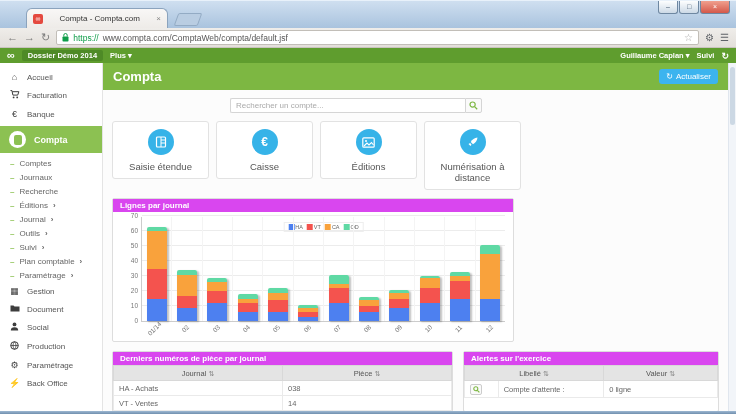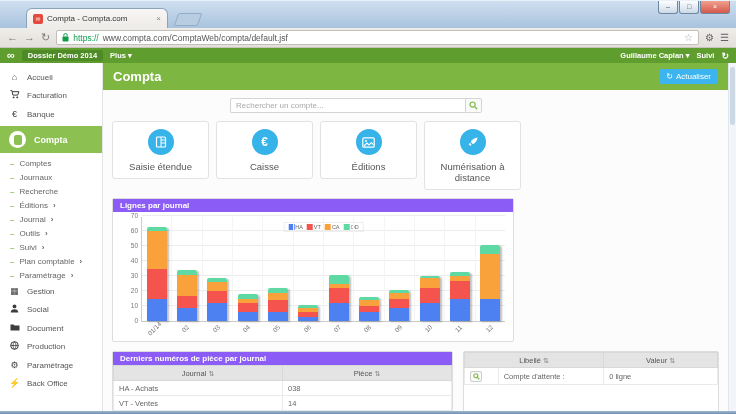--- a/index.html
+++ b/index.html
@@ -6,21 +6,21 @@
   html,body { width:736px; height:414px; overflow:hidden; }
   body { font-family:"Liberation Sans", sans-serif; background:#aec6e0; position:relative; }
 
   
   .titlebar { height:28px; background:linear-gradient(#cfdff0,#a9c3de); position:relative; border-top:1px solid #e8f1fa; }
   .tab { position:absolute; left:26px; bottom:0; width:142px; height:20px; background:linear-gradient(#f8f7f6,#eeebe8);
          border:1px solid #8ba3bd; border-bottom:none; border-radius:6px 6px 0 0; display:flex; align-items:center;
          gap:4px; padding:0 6px; font-size:8px; color:#333; }
   .favicon { width:10px; height:10px; border-radius:2px; background:#e4493f; color:#fff; font-size:7px; line-height:10px;
              text-align:center; flex:none; }
-  .tab-title { flex:1; overflow:hidden; white-space:nowrap; }
+  .tab-title { flex:1; overflow:hidden; white-space:nowrap;text-align:center; }
   .tab-close { color:#888; font-size:8px; cursor:default; }
   .newtab { position:absolute; left:176px; bottom:2px; width:24px; height:13px; background:#b9cde2; border:1px solid #93abc4;
             border-radius:2px; transform:skewX(-20deg); }
   .win-controls { position:absolute; top:0; right:6px; display:flex; }
   .winbtn { width:20px; height:13px; border:1px solid #6e87a1; border-top:none; background:linear-gradient(#fdfefe,#ccd9e6);
             font-size:7px; color:#3f546b; text-align:center; line-height:12px; border-radius:0 0 3px 3px; margin-left:1px; }
   .winbtn.close { width:30px; background:linear-gradient(#f0a08e,#d4584a); color:#fff; }
 
   .toolbar { height:20px; background:linear-gradient(#efedea,#e3dfda); border-bottom:1px solid #c9c4be;
              display:flex; align-items:center; padding:0 7px; gap:6px; }
@@ -73,21 +73,21 @@
   .search-btn { width:17px; border:1px solid #d5d5d5; background:#fafafa; display:flex; align-items:center;
                 justify-content:center; border-radius:0 2px 2px 0; }
 
   .cards { display:flex; gap:7px; align-items:flex-start; margin-bottom:8px; }
   .card { width:97px; background:#fff; border:1px solid #e2e2e2; border-radius:3px; padding:7px 4px 6px;
           text-align:center; font-size:9.5px; color:#555; }
   .circ { width:26px; height:26px; border-radius:50%; background:#36b3e8; margin:0 auto 6px; display:flex;
           align-items:center; justify-content:center; color:#fff; font-size:12px; font-weight:bold; }
 
   .panel { border:1px solid #ddd; border-radius:2px; background:#fff; }
-  .panel-head { background:#8b5cf6; color:#fff; font-weight:bold; font-size:8px; padding:2px 7px; }
+  .panel-head { background:#d946ef; color:#fff; font-weight:bold; font-size:8px; padding:2px 7px; }
   .chart-panel { width:402px; margin-bottom:9px; }
   .chart-wrap { padding:5px 8px 0 6px; }
   .plot { position:relative; height:105px; margin-left:22px; border-left:1px solid #ccc; border-bottom:1px solid #ccc; background:#fff; }
   .grid { position:absolute; left:0; right:0; height:1px; background:#ececec; }
   .tick { position:absolute; left:-22px; width:18px; text-align:right; font-size:6.5px; color:#777; }
   .cols { position:absolute; left:0; right:0; top:0; bottom:0; display:flex; }
   .col { flex:1; display:flex; align-items:flex-end; justify-content:center; }
   .col + .col { border-left:1px solid #f4f4f4; }
   .bar { width:68%; display:flex; flex-direction:column-reverse; border-radius:2px 2px 0 0; overflow:hidden;
          box-shadow:1.5px 1px 2px rgba(0,0,0,.25); }
@@ -229,31 +229,31 @@
         <span class="dash">–</span>
         <span>Paramétrage</span>
         <span class="chev">›</span>
       </div>
 
     <div class="side-item">
       <span class="ic">▦</span>
       <span>Gestion</span>
     </div>
     <div class="side-item">
+      <span class="ic"><svg width="10" height="8" viewBox="0 0 10 8">
+            <path d="M0.5 1.5 h3 l1 1 h5 v5 h-9 z" fill="#3d3d3d"></path>
+          </svg></span>
+      <span>Document</span>
+    </div>
+    <div class="side-item">
       <span class="ic"><svg width="9" height="9" viewBox="0 0 9 9">
             <circle cx="4.5" cy="2.4" r="1.9" fill="#3d3d3d"></circle>
             <path d="M0.8 8.5 a3.7 3.2 0 0 1 7.4 0 z" fill="#3d3d3d"></path>
           </svg></span>
       <span>Social</span>
-    </div>
-    <div class="side-item">
-      <span class="ic"><svg width="10" height="8" viewBox="0 0 10 8">
-            <path d="M0.5 1.5 h3 l1 1 h5 v5 h-9 z" fill="#3d3d3d"></path>
-          </svg></span>
-      <span>Document</span>
     </div>
     <div class="side-item">
       <span class="ic"><svg width="9" height="9" viewBox="0 0 9 9">
             <circle cx="4.5" cy="4.5" r="3.8" fill="none" stroke="#3d3d3d" stroke-width="1"></circle>
             <path d="M0.7 4.5 h7.6 M4.5 0.7 a6 6 0 0 1 0 7.6 M4.5 0.7 a6 6 0 0 0 0 7.6" fill="none" stroke="#3d3d3d" stroke-width="0.8"></path>
           </svg></span>
       <span>Production</span>
     </div>
     <div class="side-item">
       <span class="ic">⚙</span>
@@ -501,20 +501,21 @@
             </tr>
             <tr>
               <td>VT - Ventes</td>
               <td>14</td>
             </tr>
           </tbody>
             </table>
         </div>
 
         <div class="panel right-panel">
+          <div class="panel-head">Alertes sur l'exercice</div>
           <table class="tbl">
             <tbody>
                 <tr>
               <th colspan="2" style="width:55%"><span>Libellé</span> <span class="sort">⇅</span></th>
               <th><span>Valeur</span> <span class="sort">⇅</span></th>
             </tr>
             <tr>
               <td class="icon-col">
                 <span class="mini-btn">
                   <svg width="7" height="7" viewBox="0 0 9 9">

